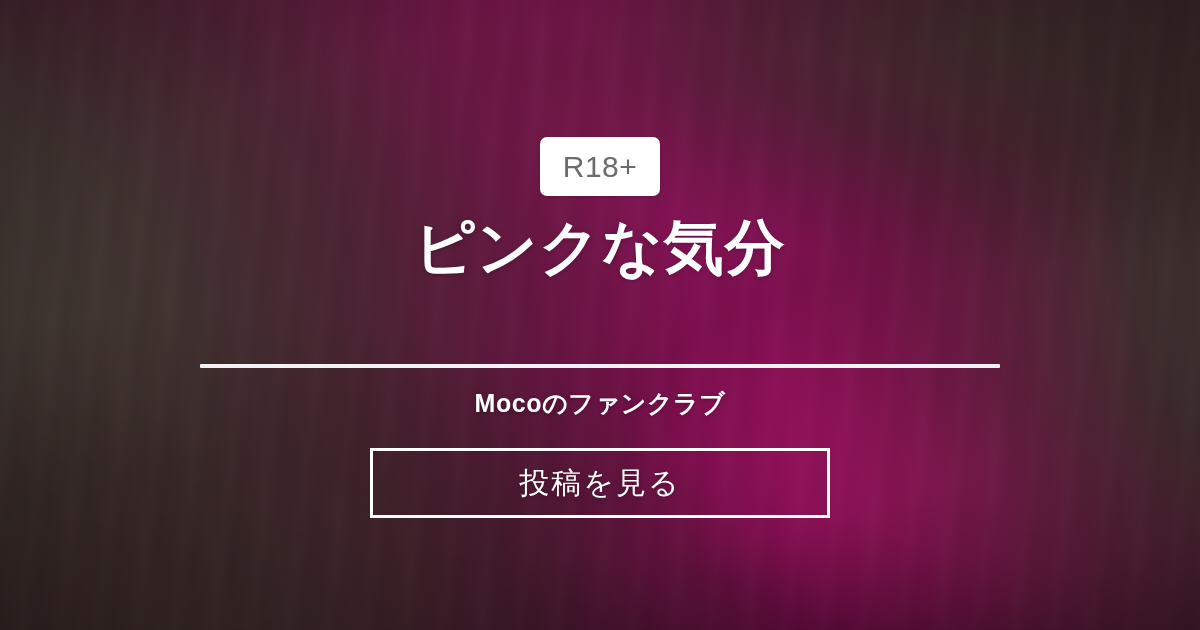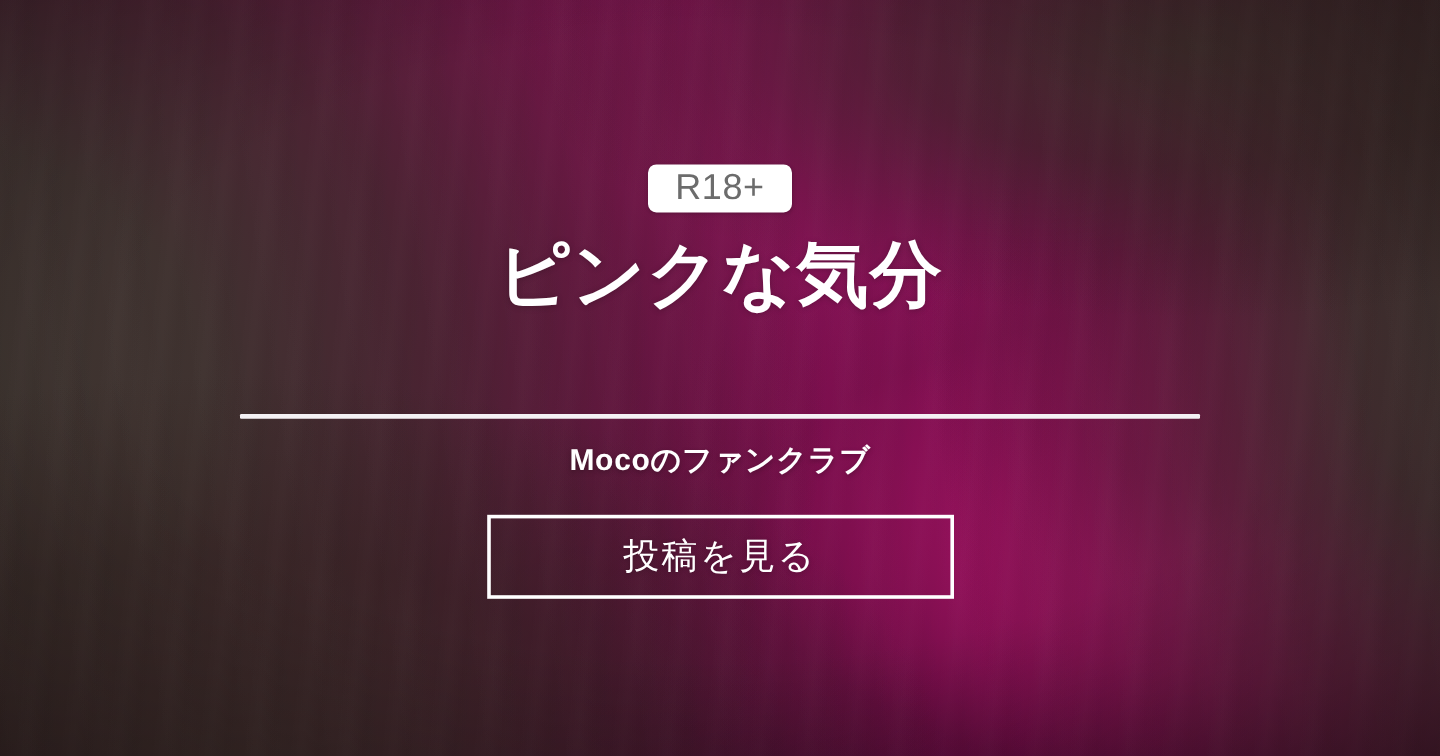--- a/index.html
+++ b/index.html
@@ -101,21 +101,21 @@
     position: absolute;
     inset: 0;
     display: flex;
     flex-direction: column;
     align-items: center;
     z-index: 5;
   }
 
   #rating-badge {
     margin-top: 137px;
-    height: 40px;
+    height: 59px;
     min-width: 120px;
     padding: 0 22px;
     box-sizing: border-box;
     background: #ffffff;
     border-radius: 7px;
     display: flex;
     align-items: center;
     justify-content: center;
     box-shadow: 0 1px 3px rgba(0,0,0,0.18);
   }
@@ -152,21 +152,21 @@
     font-size: 25px;
     font-weight: 700;
     line-height: 1.2;
     letter-spacing: 0.6px;
     text-align: center;
     text-shadow: 0 1px 4px rgba(0,0,0,0.25);
   }
 
   #cta-button {
     margin-top: 30px;
-    width: 389px;
+    width: 460px;
     height: 70px;
     box-sizing: border-box;
     border: 3px solid #ffffff;
     background: transparent;
     display: flex;
     align-items: center;
     justify-content: center;
     cursor: pointer;
   }
 

